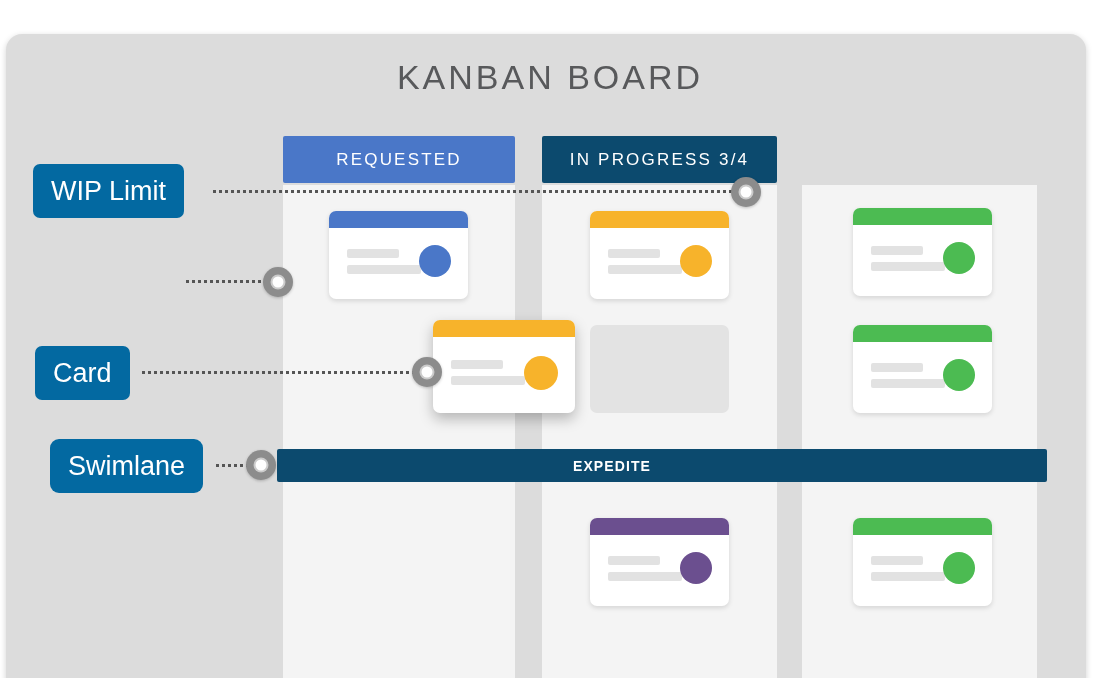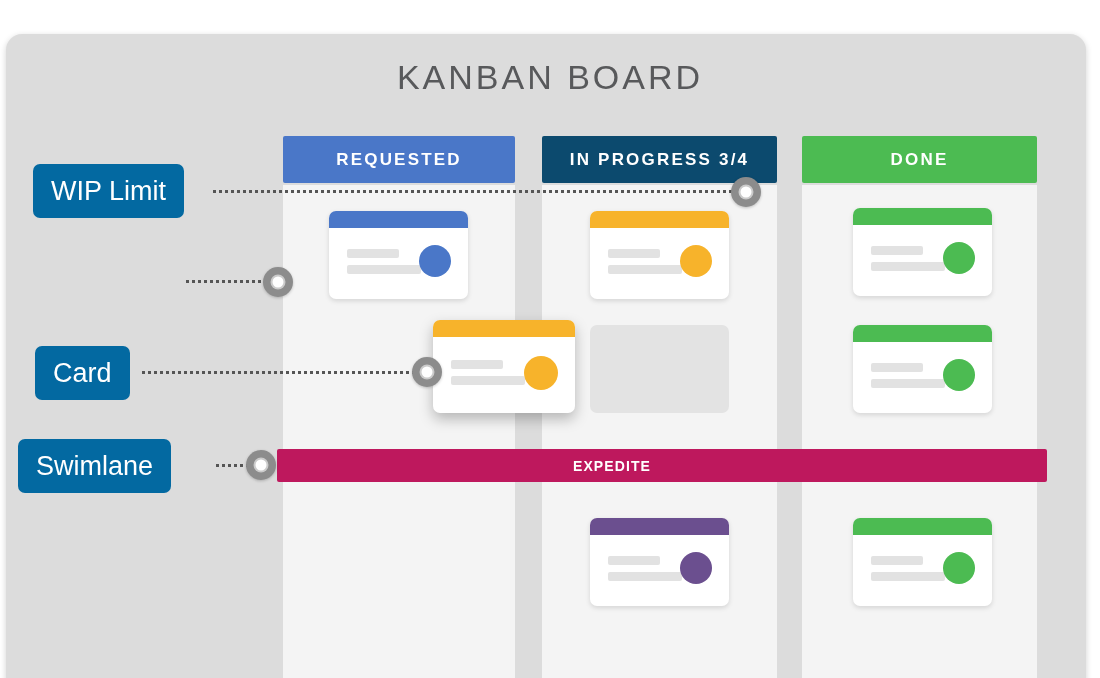--- a/index.html
+++ b/index.html
@@ -55,21 +55,21 @@
   .col-body.c2 { left: 542px; width: 235px; }
   .col-body.c3 { left: 802px; width: 235px; }
 
   .col-head {
     position: absolute;
     top: 106px;
     height: 47px;
     border-radius: 2px;
     color: #ffffff;
     font-size: 17px;
-    font-weight: bold;
+    font-weight: normal;
     letter-spacing: 2.2px;
     display: flex;
     align-items: center;
     justify-content: center;
     white-space: nowrap;
   }
   .col-head.c1 { left: 283px; width: 232px; background: #4a77c8; }
   .col-head.c2 { left: 542px; width: 235px; background: #0c4a6e; }
   .col-head.c3 { left: 802px; width: 235px; background: #4cbb52; }
 
@@ -126,21 +126,21 @@
     border-radius: 7px;
   }
 
   
   .swimlane {
     position: absolute;
     left: 277px;
     top: 419px;
     width: 770px;
     height: 33px;
-    background: #be185d;
+    background: #0c4a6e;
     border-radius: 2px;
     color: #ffffff;
     font-size: 14px;
     font-weight: bold;
     letter-spacing: 1.1px;
     display: flex;
     align-items: center;
     justify-content: center;
     z-index: 20;
   }
@@ -163,21 +163,21 @@
     display: flex;
     align-items: center;
     padding: 0 18px;
     height: 54px;
     white-space: nowrap;
     z-index: 25;
   }
   .tag.t-wip  { left: 33px; top: 134px; }
   .tag.t-col  { left: 35px; top: 224px; }
   .tag.t-card { left: 35px; top: 316px; }
-  .tag.t-swim { left: 18px; top: 409px; }
+  .tag.t-swim { left: 50px; top: 409px; border-radius: 9px; }
 
   
   .leader {
     position: absolute;
     height: 3px;
     background-image: linear-gradient(to right, #555 0 3px, transparent 3px 6px);
     background-size: 6px 3px;
     background-repeat: repeat-x;
     z-index: 18;
   }
@@ -216,23 +216,20 @@
   <div class="col-body c1"></div>
   <div class="col-body c2"></div>
   <div class="col-body c3"></div>
 
   <div class="col-head c1">
     <span>REQUESTED</span>
   </div>
   <div class="col-head c2">
     <span>IN PROGRESS 3/4</span>
   </div>
-  <div class="col-head c3">
-    <span>DONE</span>
-  </div>
 
   <div class="card" style="left:329px; top:181px;">
     <div class="bar" style="background:#4a77c8;"></div>
     <div class="line l1"></div>
     <div class="line l2"></div>
     <div class="dot" style="background:#4a77c8;"></div>
   </div>
 
   <div class="card" style="left:590px; top:181px;">
     <div class="bar" style="background:#f7b32b;"></div>

